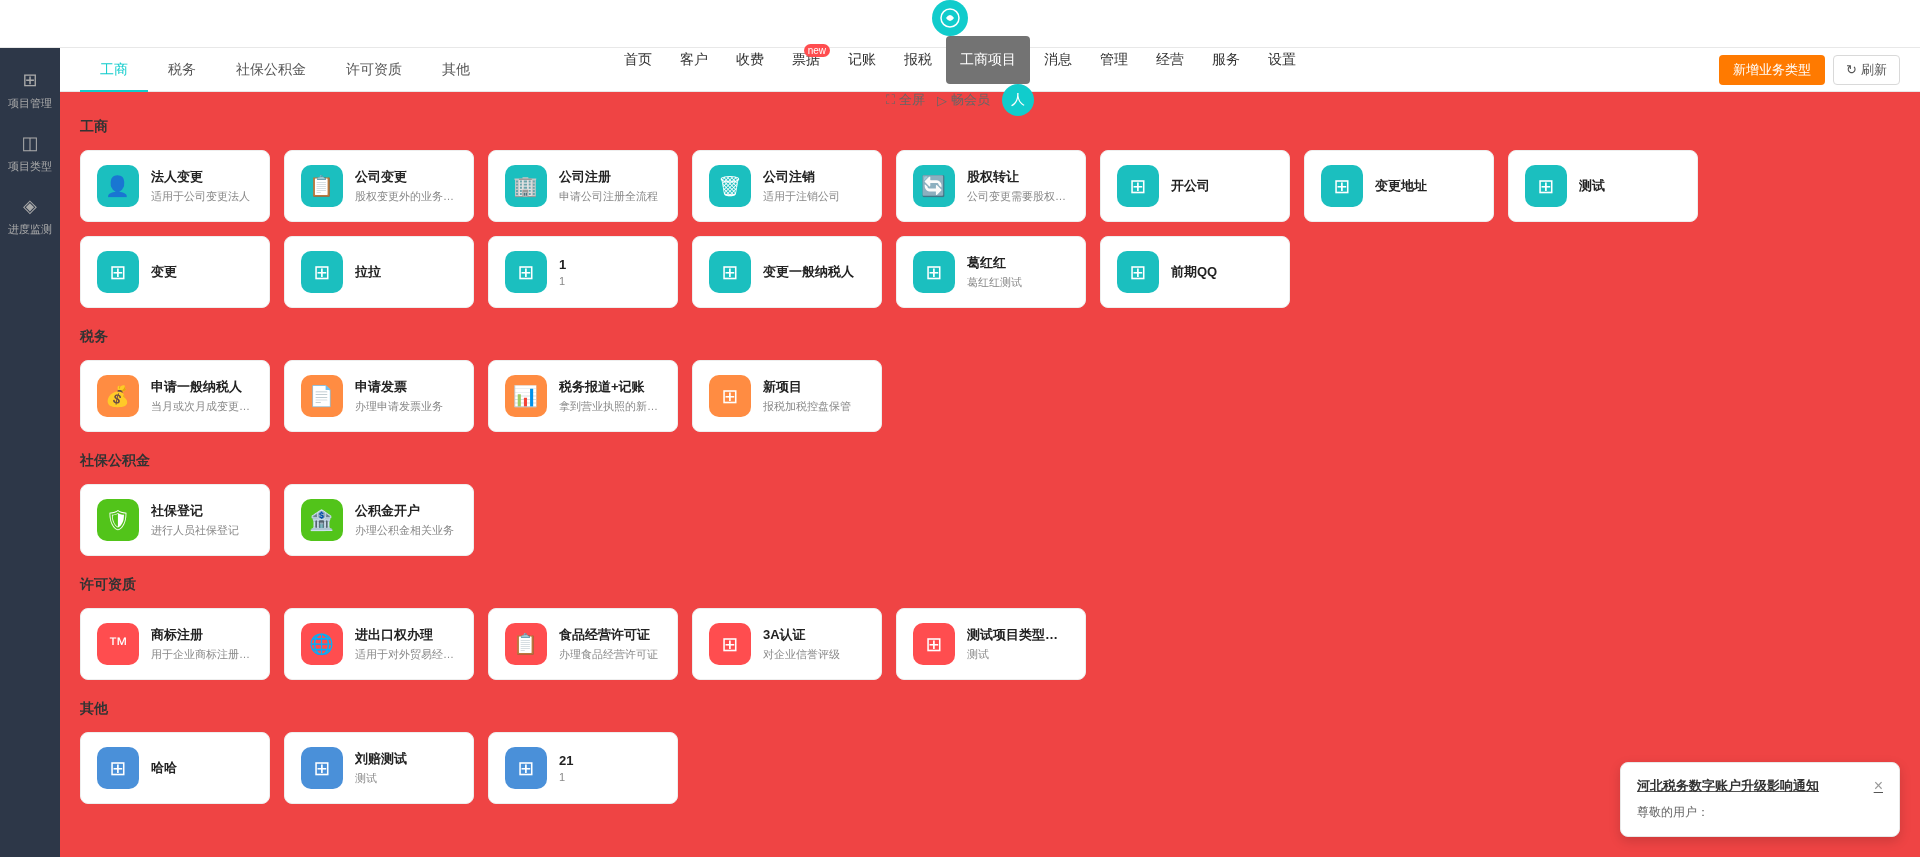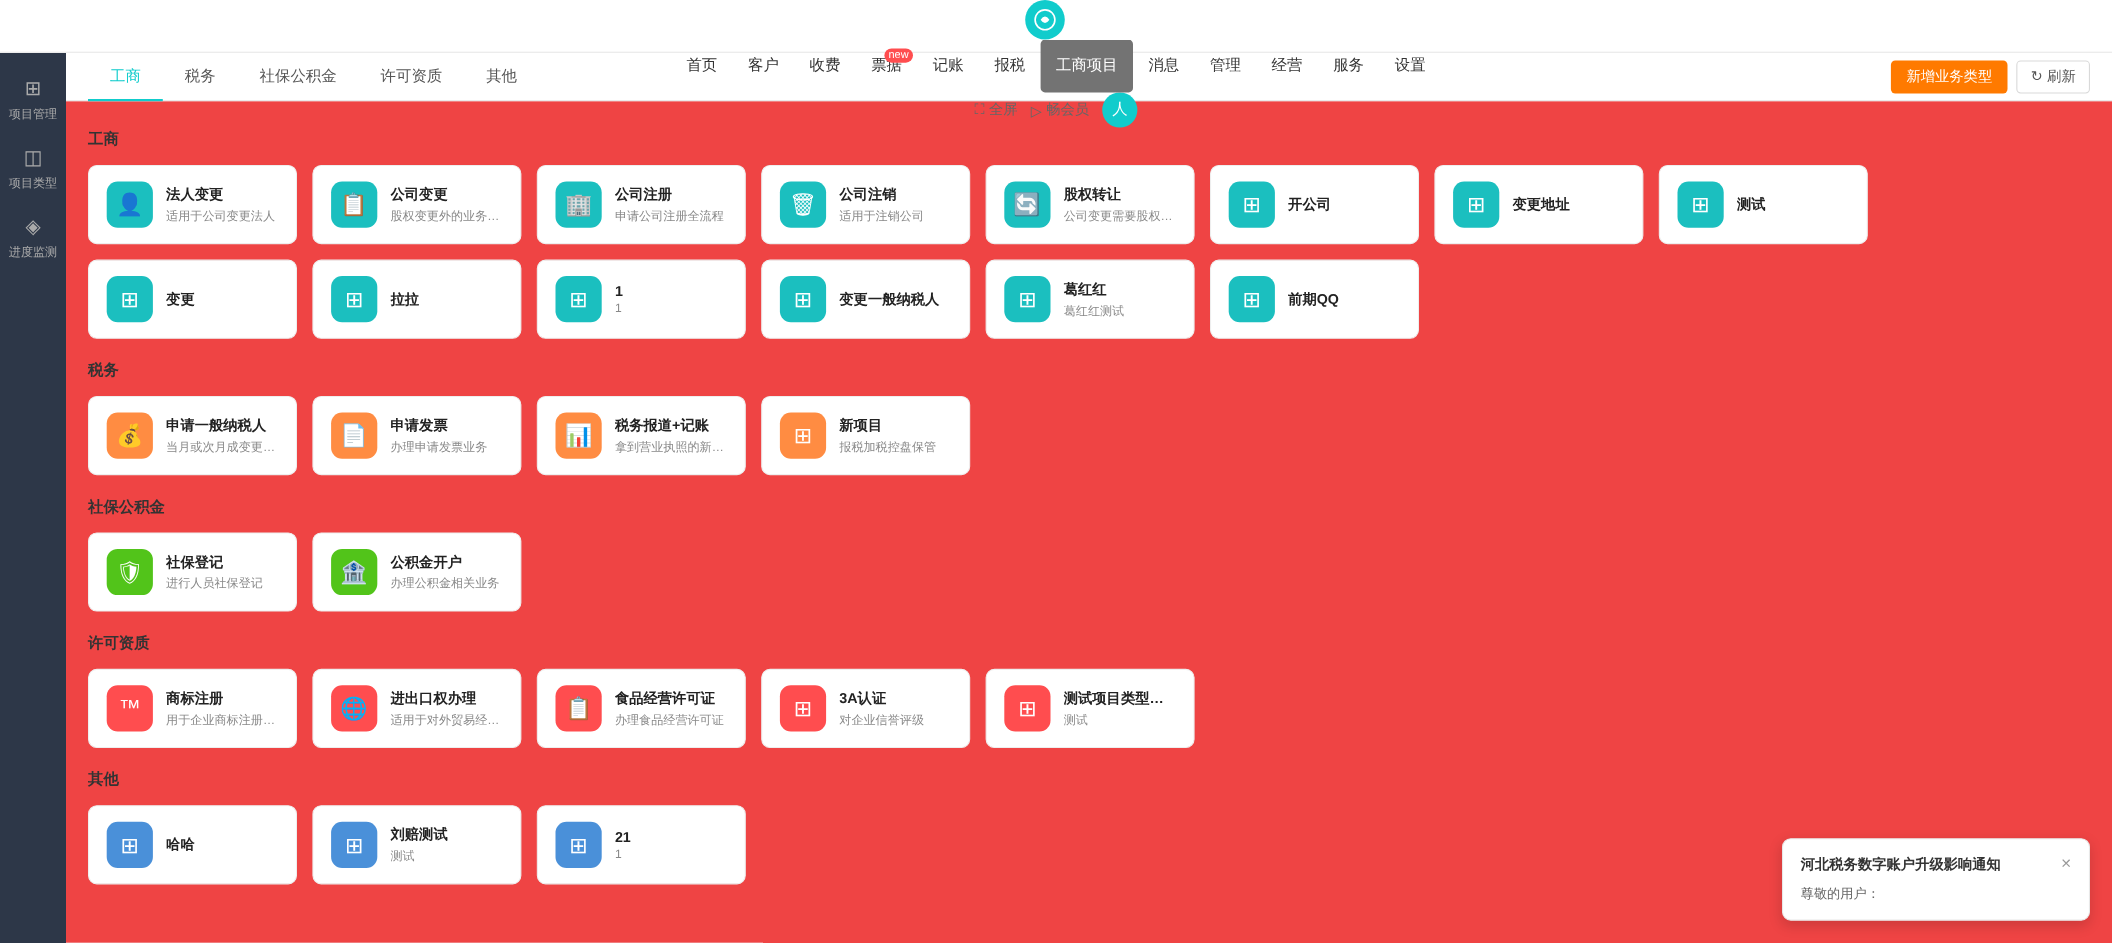--- a/index.html
+++ b/index.html
@@ -228,20 +228,21 @@
       padding: 14px 16px;
       width: 280px;
       box-shadow: 0 4px 12px rgba(0,0,0,0.15);
       font-size: 12px;
       color: #555;
       z-index: 200;
     }
     .toast-header {
       display: flex; justify-content: space-between; align-items: center;
       margin-bottom: 8px;
+      text-decoration: underline;
     }
     .toast-title { font-weight: 600; font-size: 13px; color: #333; }
     .toast-close { cursor: pointer; color: #999; font-size: 16px; }
     .toast-body { color: #666; font-size: 12px; line-height: 1.6; }
   </style>
 </head>
 <body>
 
 <nav class="top-nav">
   <div class="logo">

